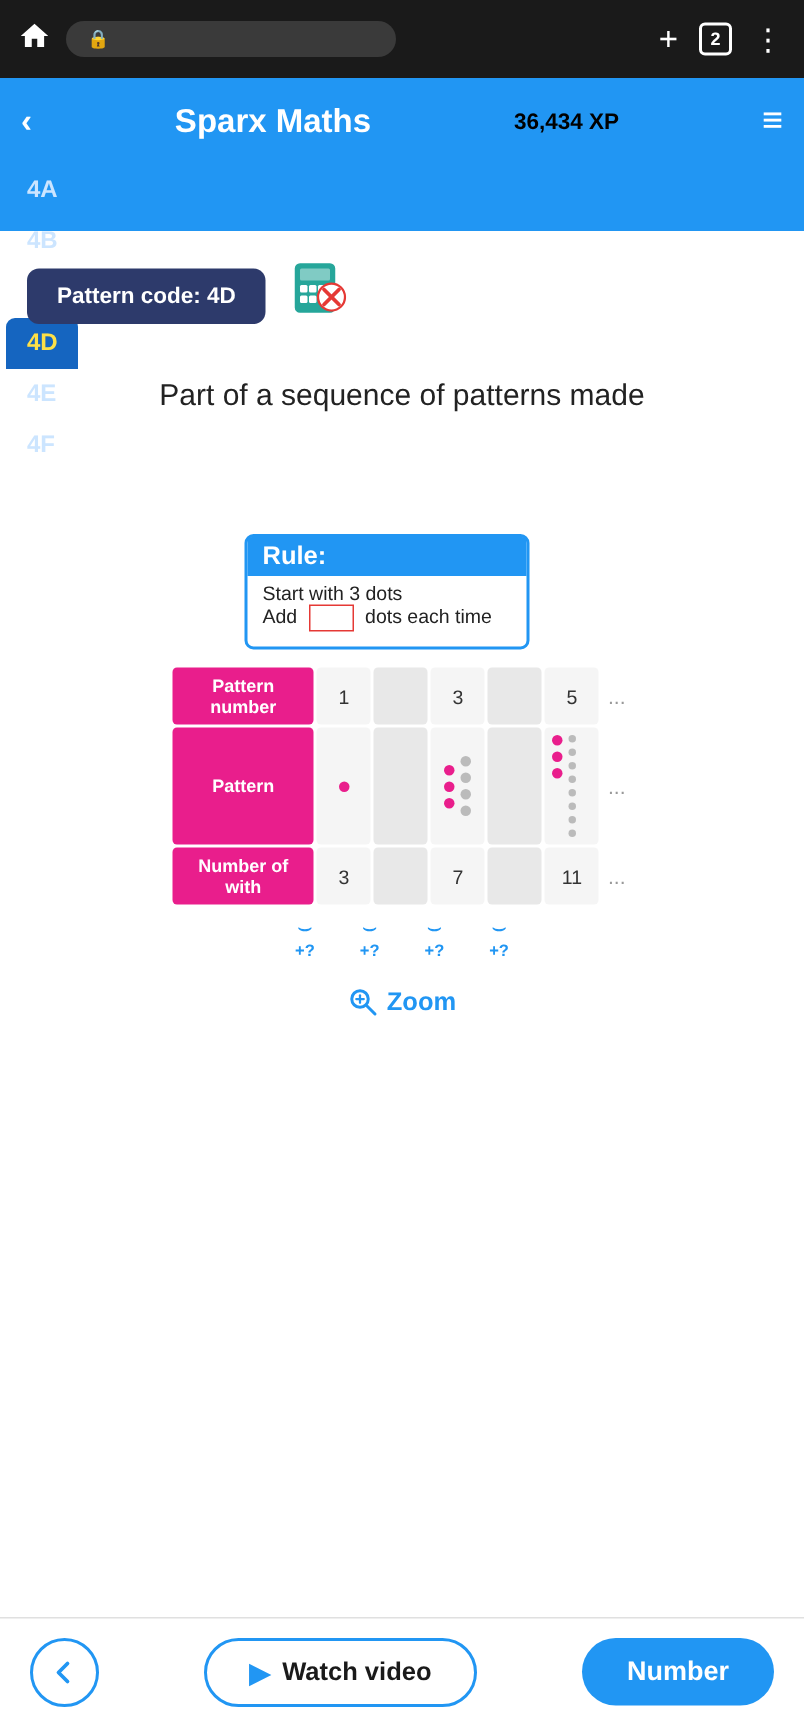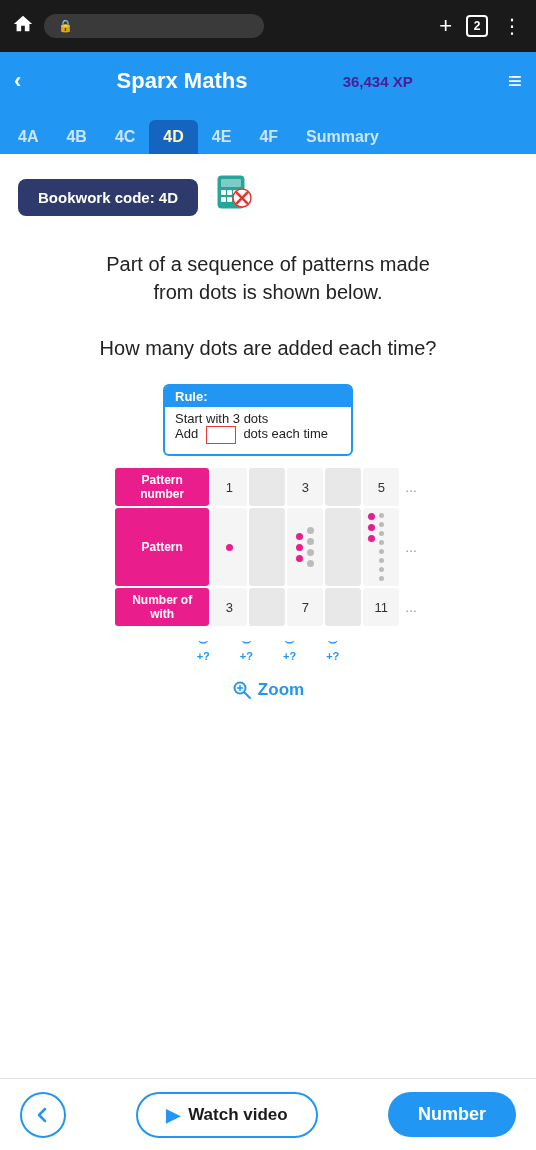--- a/index.html
+++ b/index.html
@@ -67,45 +67,46 @@
       justify-content: space-between;
       padding: 0 14px;
     }
     .header-back { color: white; font-size: 22px; font-weight: bold; }
     .header-title {
       color: white;
       font-size: 22px;
       font-weight: bold;
     }
     .header-xp {
-      color: #4c1d95;
+      color: #000000;
       font-size: 15px;
       font-weight: bold;
     }
     .header-menu { color: white; font-size: 24px; font-weight: bold; }
 
     
     .tabs-row {
       background: #2196f3;
       display: flex;
-      align-items: flex-end;
+      align-items: flex-start;
       height: 44px;
       padding: 0 4px;
+      flex-direction: column;
     }
     .tab-item {
       color: #cce5ff;
       font-size: 16px;
       font-weight: 600;
       padding: 8px 14px;
       cursor: pointer;
       border-radius: 6px 6px 0 0;
     }
     .tab-item.active {
       background: #1565c0;
-      color: #fef9c3;
+      color: #fde047;
       border-radius: 6px 6px 0 0;
     }
 
     
     .main-content {
       padding: 20px 18px;
       background: #fff;
     }
 
     
@@ -151,21 +152,21 @@
       border: 2px solid #2196f3;
       border-radius: 6px;
       padding: 0 0 6px 0;
       margin-bottom: 10px;
       width: 190px;
       margin-left: 50px;
     }
     .rule-box-header {
       background: #2196f3;
       color: white;
-      font-size: 13px;
+      font-size: 17px;
       font-weight: bold;
       padding: 3px 10px;
       border-radius: 3px 3px 0 0;
     }
     .rule-box-body {
       padding: 4px 10px;
       font-size: 13px;
       color: #222;
     }
     .rule-input-inline {
@@ -356,27 +357,26 @@
   <span class="header-menu">≡</span>
 </div>
 
 <div class="tabs-row">
   <div class="tab-item">4A</div>
   <div class="tab-item">4B</div>
   <div class="tab-item">4C</div>
   <div class="tab-item active">4D</div>
   <div class="tab-item">4E</div>
   <div class="tab-item">4F</div>
-  <div class="tab-item">Summary</div>
 </div>
 
 <div class="main-content">
 
   <div class="bookwork-row">
-    <div class="bookwork-badge">Bookwork code: 4D</div>
+    <div class="bookwork-badge">Pattern code: 4D</div>
     <div class="calc-icon-box">
       <svg class="calc" viewBox="0 0 40 40">
         <rect x="4" y="2" width="26" height="32" rx="3" fill="#26a69a" stroke="#26a69a"></rect>
         <rect x="7" y="5" width="20" height="8" rx="1" fill="#80cbc4"></rect>
         <rect x="7" y="16" width="5" height="5" rx="1" fill="white"></rect>
         <rect x="13" y="16" width="5" height="5" rx="1" fill="white"></rect>
         <rect x="19" y="16" width="5" height="5" rx="1" fill="white"></rect>
         <rect x="7" y="23" width="5" height="5" rx="1" fill="white"></rect>
         <rect x="13" y="23" width="5" height="5" rx="1" fill="white"></rect>
         <rect x="19" y="23" width="5" height="5" rx="1" fill="white"></rect>
@@ -385,22 +385,21 @@
       <svg style="position:absolute;top:14px;left:18px;width:20px;height:20px;" viewBox="0 0 20 20">
         <circle cx="10" cy="10" r="9" fill="white" stroke="#e53935" stroke-width="1.5"></circle>
         <line x1="5" y1="5" x2="15" y2="15" stroke="#e53935" stroke-width="2.5" stroke-linecap="round"></line>
         <line x1="15" y1="5" x2="5" y2="15" stroke="#e53935" stroke-width="2.5" stroke-linecap="round"></line>
       </svg>
     </div>
   </div>
 
   <div class="question-text">
     <span>Part of a sequence of patterns made</span><br>
-    <span>from dots is shown below.</span><br><br>
-    <span>How many dots are added each time?</span>
+    <br><br>
   </div>
 
   <div class="pattern-diagram">
 
     <div class="rule-box">
       <div class="rule-box-header">Rule:</div>
       <div class="rule-box-body">
         <div>Start with 3 dots</div>
         <div>
           <span>Add</span>

